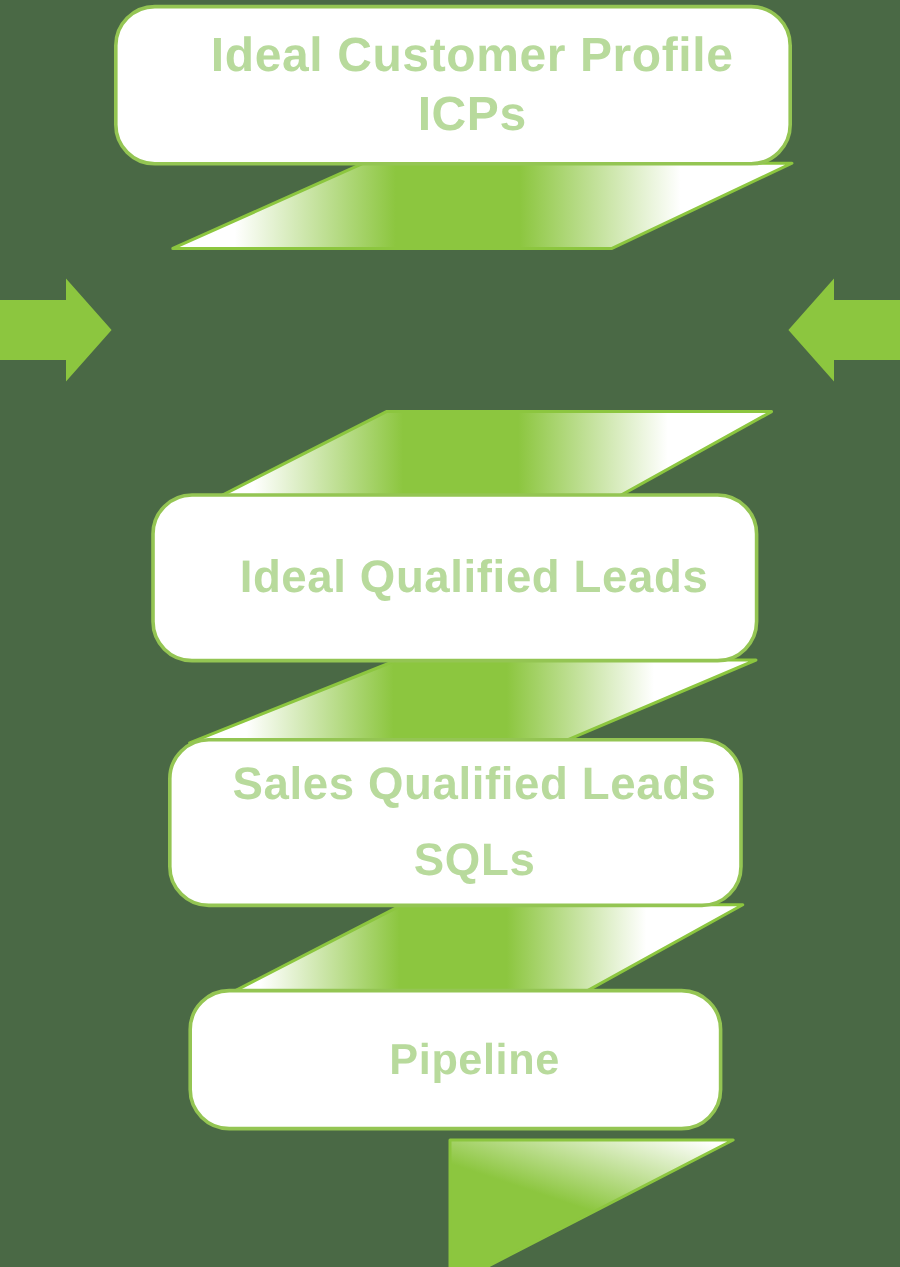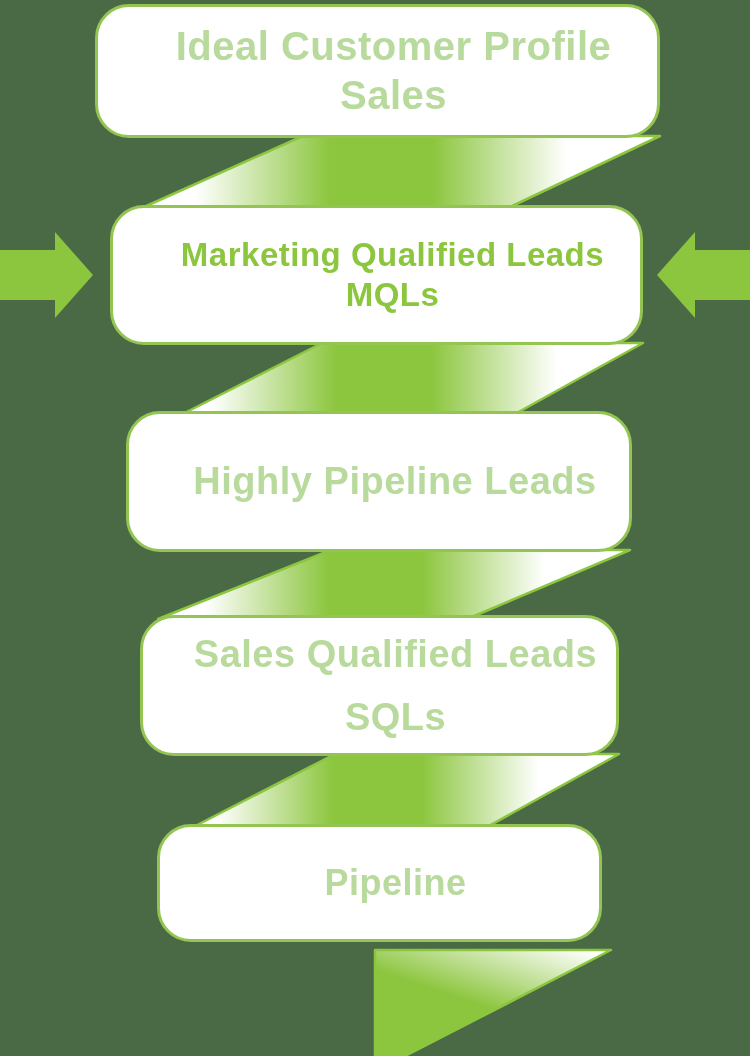--- a/index.html
+++ b/index.html
@@ -60,30 +60,26 @@
     <polygon class="band" points="331,550 630,550 467,619 158,619"></polygon>
     <polygon class="band" points="335,754 619,754 467,838 172,838"></polygon>
     <polygon class="tail" points="375,950 611,950 405,1056 375,1056"></polygon>
 
     <polygon class="arrow" points="0,250 55,250 55,232 93,275 55,318 55,300 0,300"></polygon>
     <polygon class="arrow" points="750,250 695,250 695,232 657,275 695,318 695,300 750,300"></polygon>
   </svg>
 
   <div class="box box1">
     <div>Ideal Customer Profile</div>
-    <div>Sales</div>
+    <div>ICPs</div>
   </div>
 
-  <div class="box box2 emph">
-    <div>Marketing Qualified Leads</div>
-    <div>MQLs</div>
-  </div>
 
   <div class="box box3">
-    <div>Highly Pipeline Leads</div>
+    <div>Ideal Qualified Leads</div>
   </div>
 
   <div class="box box4">
     <div>Sales Qualified Leads</div>
     <div>SQLs</div>
   </div>
 
   <div class="box box5">
     <div>Pipeline</div>
     <div></div>

